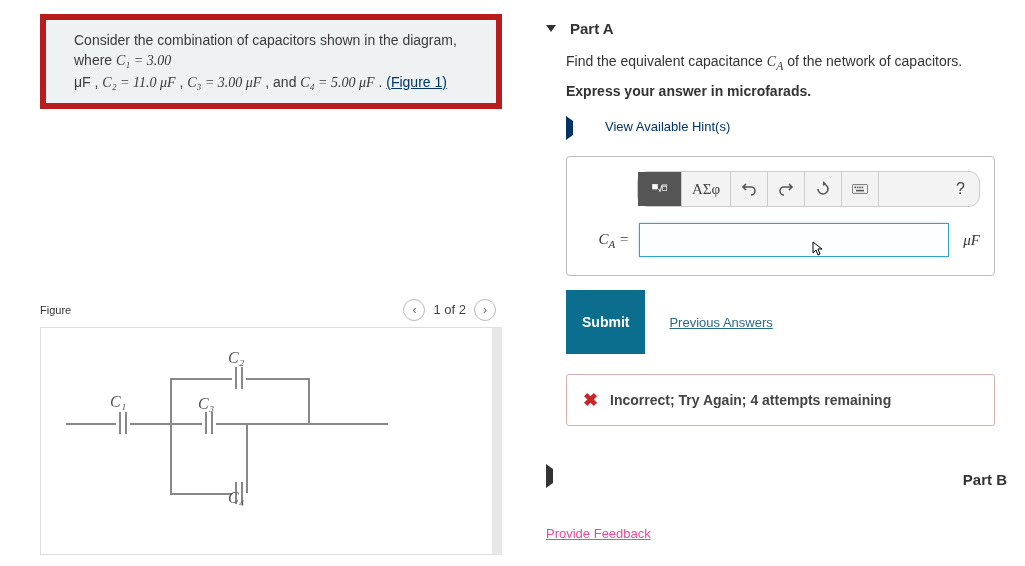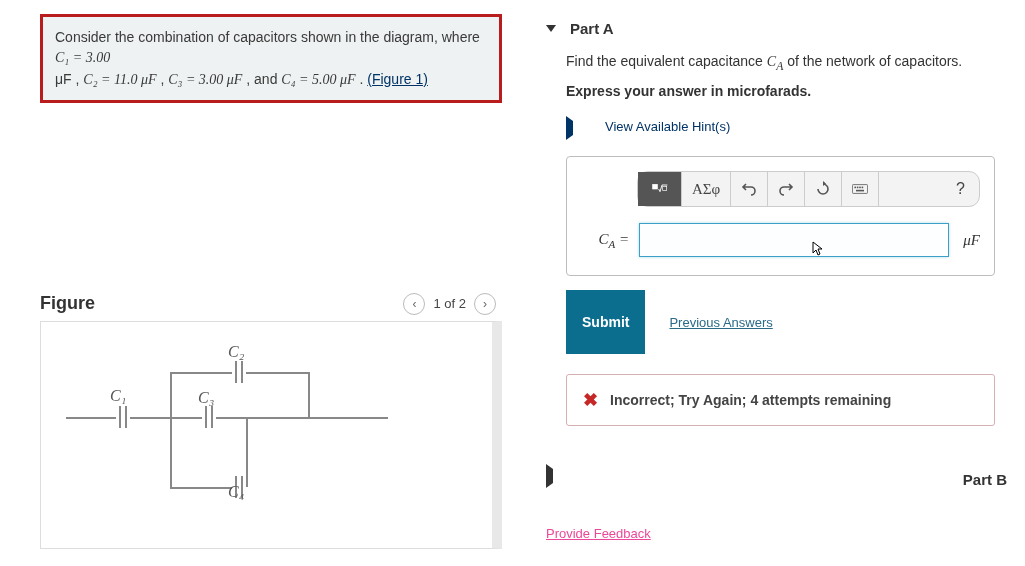--- a/index.html
+++ b/index.html
@@ -1,24 +1,24 @@
 <!DOCTYPE html>
 <html><head>
 <meta charset="utf-8">
 <style>
   * { box-sizing: border-box; margin: 0; padding: 0; }
   html, body { width: 1025px; height: 566px; font-family: Arial, Helvetica, sans-serif; font-size: 13px; color: #333; background:#fff; overflow:hidden;}
   .wrap { display: flex; width: 100%; height: 100%; }
   .left { width: 510px; padding: 14px 8px 0 40px; }
   .right { flex: 1; padding: 14px 18px 0 8px; background:#fff;}
-  .problem-box { background: #eef2f2; border:3px solid #b91c1c; padding: 10px 12px; font-size:14px; line-height:1.45; color:#3a3a3a;}
+  .problem-box { background: #eef2f2; border:6px solid #b91c1c; padding: 10px 28px; font-size:14px; line-height:1.45; color:#3a3a3a;}
   .problem-box .it { font-style: italic; font-family: 'Times New Roman', serif;}
   .problem-box a { color:#036; text-decoration: underline; }
   .figure-hdr { margin-top: 190px; display:flex; align-items:center; justify-content:space-between; }
-  .figure-hdr .title { font-weight: bold; font-size:18px; color:#333;}
+  .figure-hdr .title { font-weight: normal; font-size:11px; color:#333;}
   .pager { display:flex; align-items:center; gap:8px; margin-right:6px;}
   .pager .btn { width:22px; height:22px; border:1px solid #bbb; border-radius:50%; background:#fff; display:flex; align-items:center; justify-content:center; color:#666; font-size:12px; cursor:pointer;}
   .pager .counter { font-size:13px; color:#444;}
   .figure-pane { margin-top:6px; border:1px solid #ddd; border-right:10px solid #e8e8e8; padding:25px 20px 0 25px; height:228px; position:relative;}
   
   .circuit { position:relative; width:330px; height:170px; }
   .wire { position:absolute; background:#888; }
   .wire.h { height:2px; }
   .wire.v { width:2px; }
   .cap-h { position:absolute; width:14px; height:22px; }

